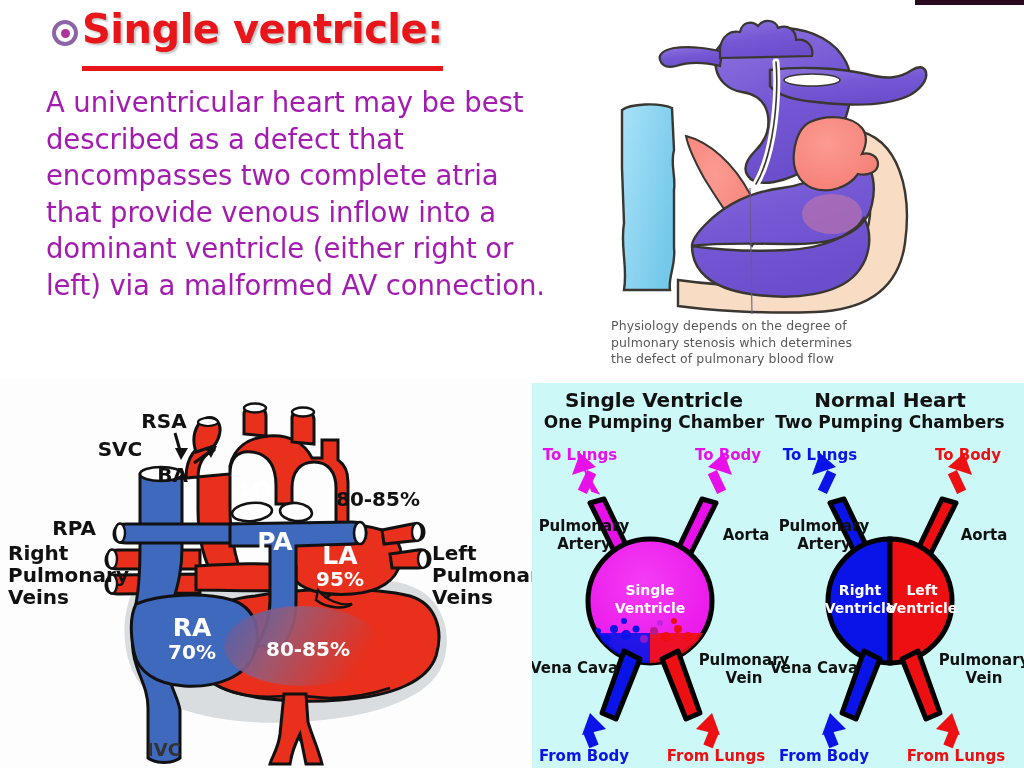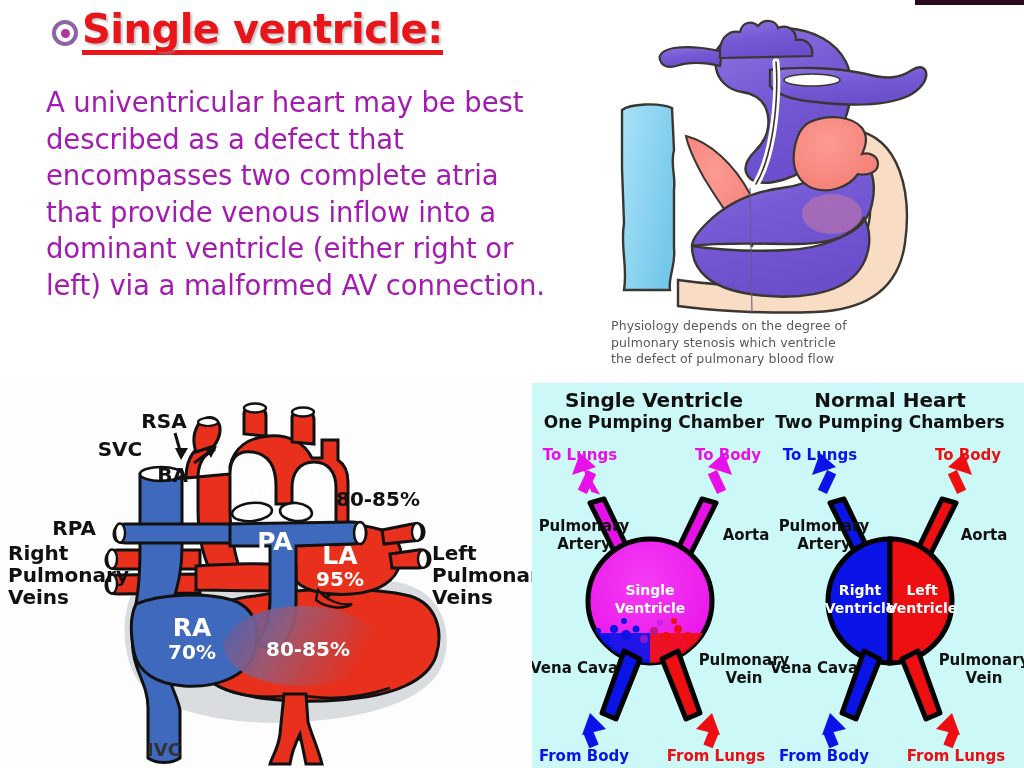--- a/index.html
+++ b/index.html
@@ -62,21 +62,21 @@
     border-radius: 50%;
     background: #b0339c;
   }
   .title-text {
     font-size: 40px;
     font-weight: bold;
     color: #e8161a;
     letter-spacing: -0.5px;
     line-height: 1.05;
     border-bottom: 5px solid #e8161a;
-    padding-bottom: 0;
+    padding-bottom: 16px;
     text-shadow: 2px 2px 2px rgba(150,150,150,0.55);
     white-space: nowrap;
   }
 
   
   .body-text {
     position: absolute;
     left: 46px;
     top: 84px;
     width: 500px;
@@ -210,21 +210,21 @@
                C196 118 202 108 210 104 Z" fill="url(#pinkGrad)" stroke="#3a3632" stroke-width="2.2"></path>
 
       <ellipse cx="232" cy="196" rx="30" ry="20" fill="#e0829b" opacity="0.45"></ellipse>
 
       <path d="M150 170 L152 296" stroke="#6a5a8a" stroke-width="1.1" fill="none"></path>
     </svg>
   </div>
 
   <div class="anatomy-caption">
     <div>Physiology depends on the degree of</div>
-    <div>pulmonary stenosis which ventricle</div>
+    <div>pulmonary stenosis which determines</div>
     <div>the defect of pulmonary blood flow</div>
   </div>
 
   <div class="schematic">
     <svg width="532" height="390" viewBox="0 0 532 390" xmlns="http://www.w3.org/2000/svg">
       <defs>
         <linearGradient id="mixGrad" x1="0" y1="0" x2="1" y2="0.3">
           <stop offset="0%" stop-color="#4a62b5"></stop>
           <stop offset="45%" stop-color="#9a5a74"></stop>
           <stop offset="100%" stop-color="#e8301d"></stop>

